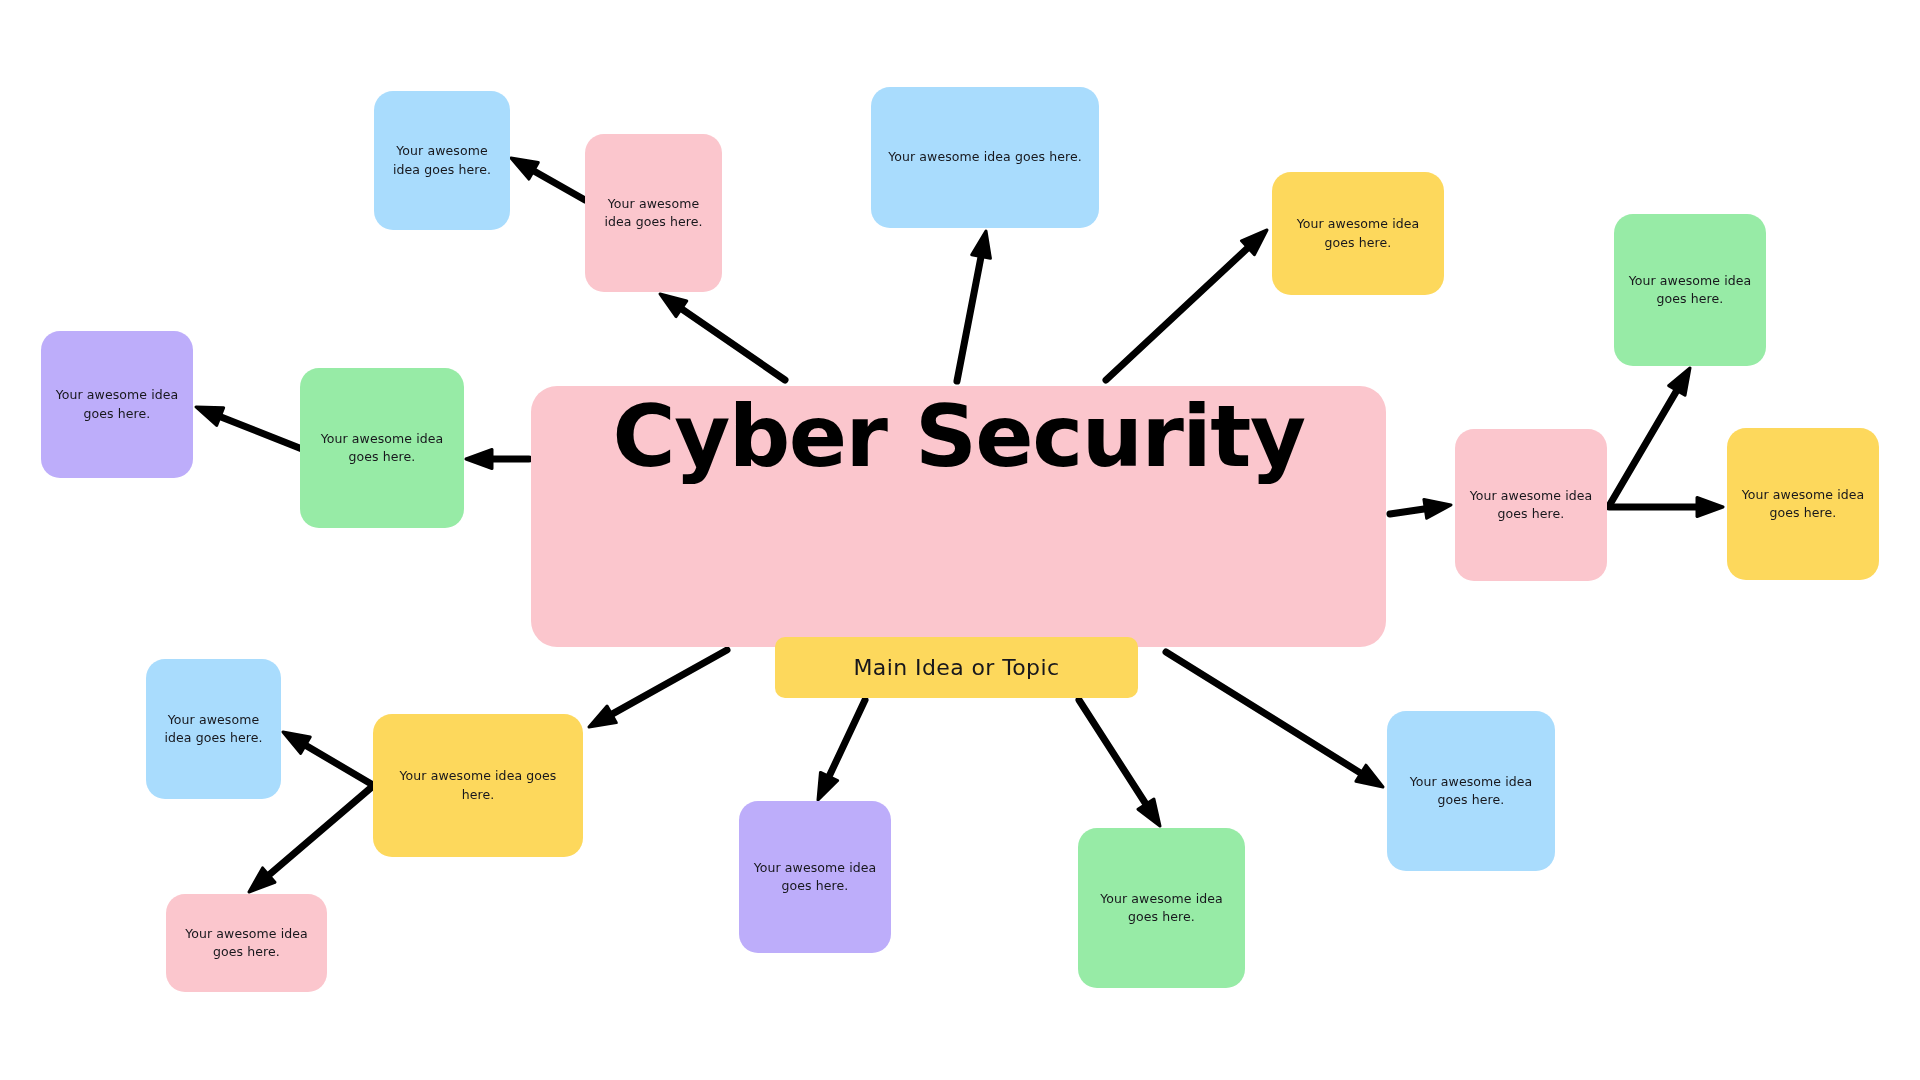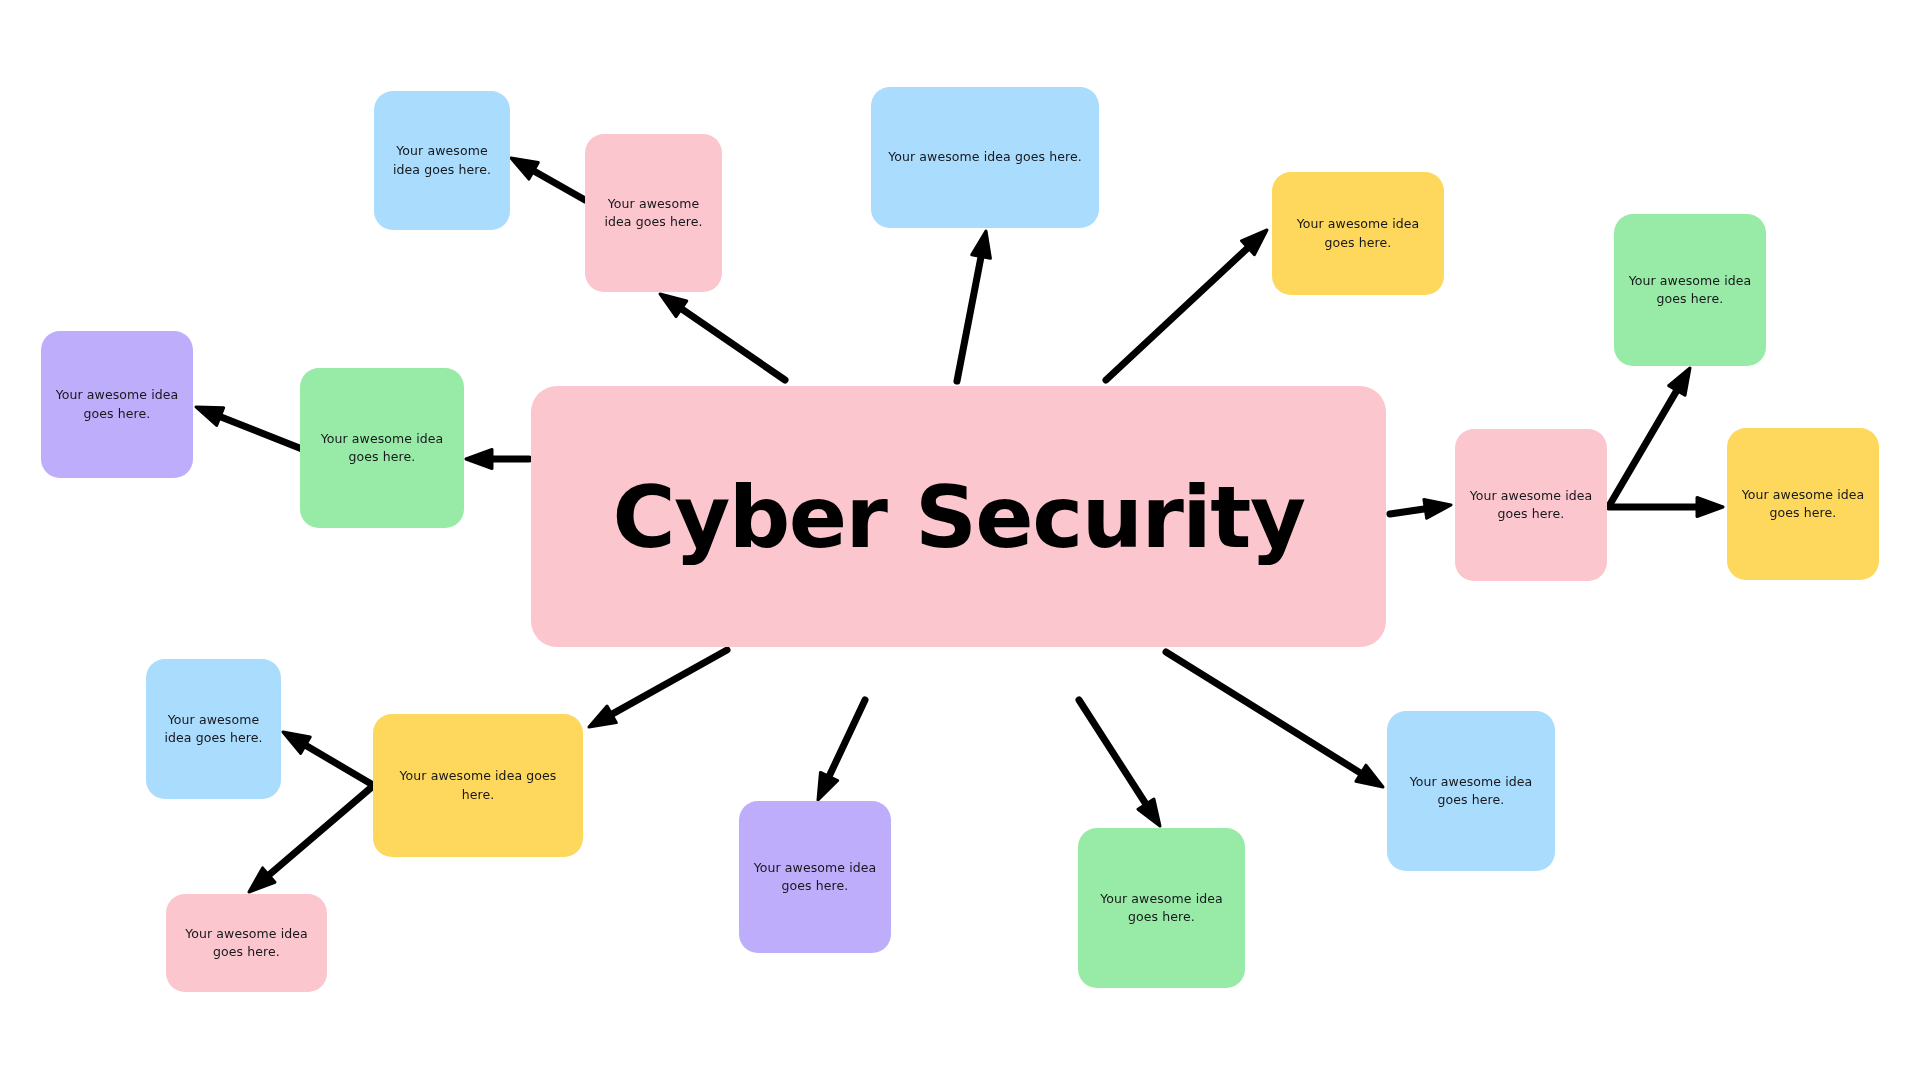--- a/index.html
+++ b/index.html
@@ -44,21 +44,20 @@
     padding: 4px;
   }
   .node.idea .idea-text {
     display: block;
     max-width: 92%;
   }
   .center-node {
     position: absolute;
     box-sizing: border-box;
     display: flex;
-    align-items: center;
     justify-content: center;
     border-radius: 26px;
   }
   .center-title {
     font-family: "DejaVu Sans", sans-serif;
     font-weight: bold;
     font-size: 86px;
     letter-spacing: -1.5px;
     color: #000000;
     white-space: nowrap;
@@ -192,14 +191,17 @@
       </div>
       <div class="node idea" id="node-bottom-right-blue" style="left: 1387px; top: 711px; width: 168px; height: 160px; background: rgb(169, 220, 253);">
         <span class="idea-text">Your awesome idea goes here.</span>
       </div>
     </div>
 
   <div class="center-node" id="center-node" style="left: 531px; top: 386px; width: 855px; height: 261px; background: rgb(251, 198, 205); border-radius: 26px;">
     <span class="center-title">Cyber Security</span>
   </div>
 
+  <div class="topic-node" id="topic-node" style="left: 775px; top: 637px; width: 363px; height: 61px; background: rgb(253, 216, 92); border-radius: 10px;">
+    <span class="topic-label">Main Idea or Topic</span>
+  </div>
 
 </div>
 
 </body></html>

